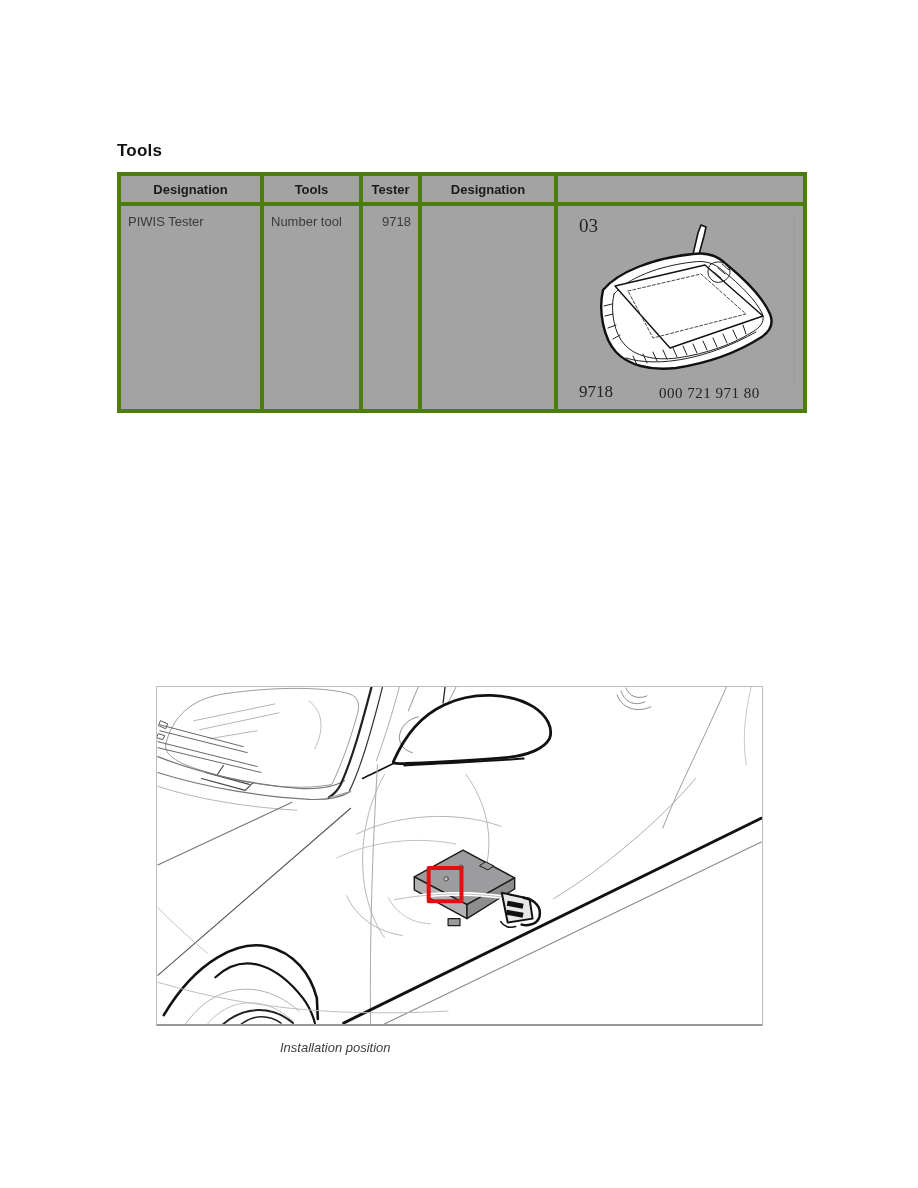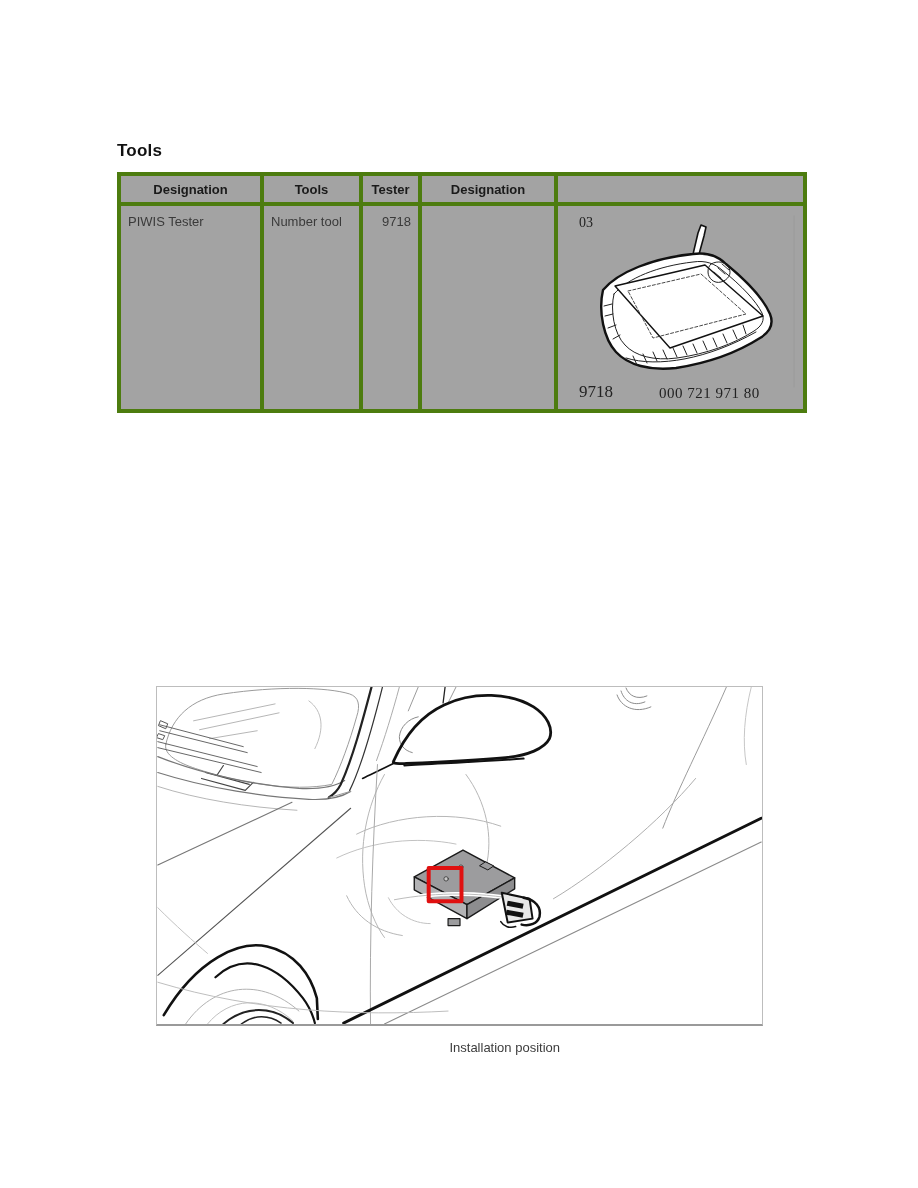--- a/index.html
+++ b/index.html
@@ -25,39 +25,39 @@
   }
   table.tools td{
     height:191px;vertical-align:top;font-size:13px;font-weight:normal;color:#3a3a3a;
     padding:8px 7px 4px 7px;
     margin-top:12px;
   }
   td.num-cell{text-align:right;padding-right:9px;}
   td.img-cell{padding:0;position:relative;}
   .img-cell .fig-label{
     position:absolute;left:21px;top:9px;
-    font-family:"Liberation Serif", serif;font-size:14px;color:#222;
+    font-family:"Liberation Serif", serif;font-size:19px;color:#222;
   }
   .img-cell .tool-num{
     position:absolute;left:21px;bottom:7px;
     font-family:"Liberation Serif", serif;font-size:17px;color:#222;
   }
   .img-cell .part-num{
     position:absolute;left:101px;bottom:7px;
     font-family:"Liberation Serif", serif;font-size:15px;color:#222;letter-spacing:.5px;
   }
   .tester-svg{position:absolute;left:0;top:0;}
   .illustration{
     position:absolute;left:156px;top:686px;width:605px;height:337px;
     border:1px solid #bdbdbd;border-bottom:2px solid #9a9a9a;background:#fff;
   }
   .illustration svg{display:block;width:605px;height:337px;}
   .figure-caption{
-    position:absolute;left:280px;top:1040px;width:280px;text-align:right;
-    font-size:13px;color:#3c3c3c;
+    position:absolute;left:280px;top:1040px;width:280px;text-align:left;
+    font-size:13px;font-style:italic;color:#3c3c3c;
   }
 </style>
 </head>
 <body>
 
 <h2 class="tools-heading">Tools</h2>
 
 <table class="tools">
   <colgroup>
     <col style="width:143px">

